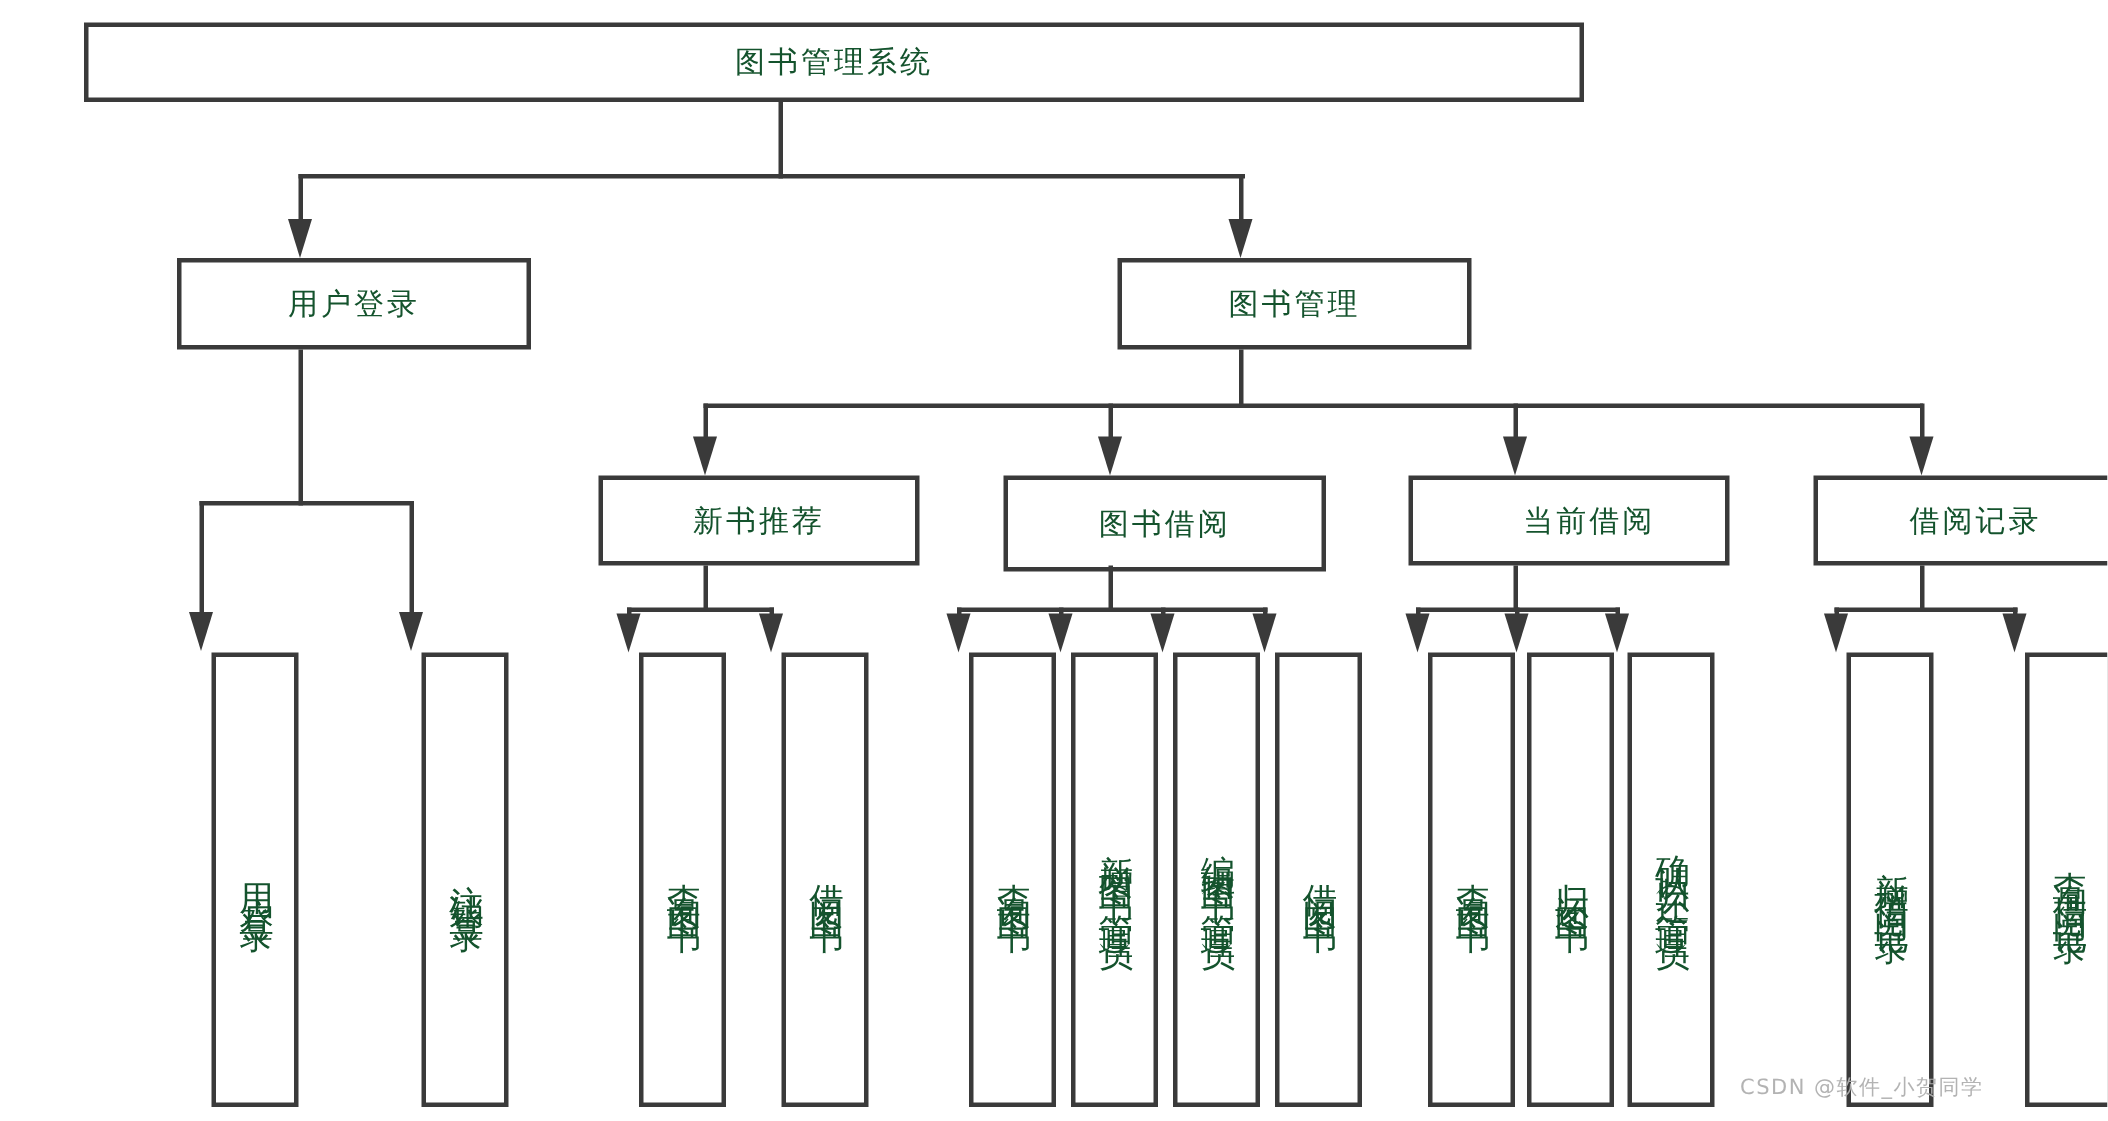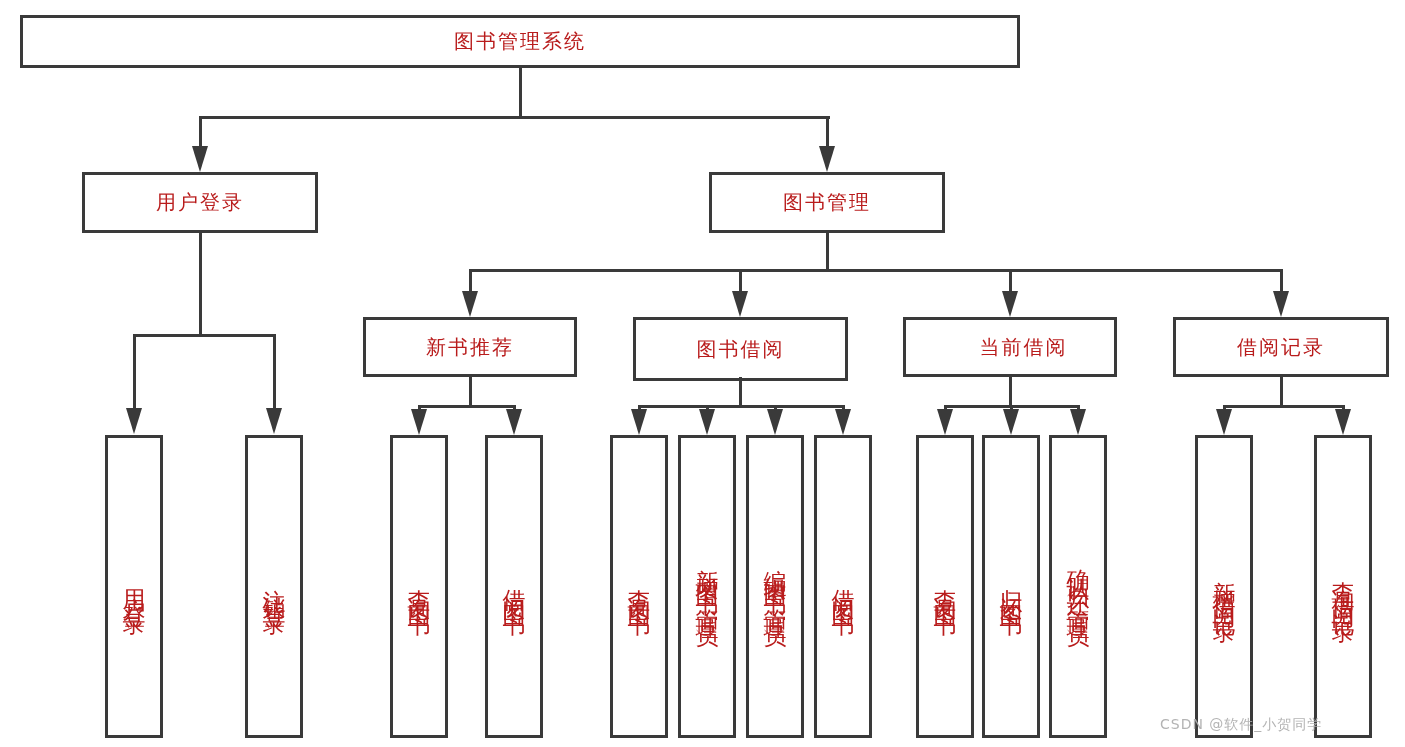--- a/index.html
+++ b/index.html
@@ -3,21 +3,21 @@
 <meta charset="utf-8">
 <style>
   html,body{margin:0;padding:0;background:#ffffff;}
   .canvas{
     position:relative;width:1405px;height:747px;background:#ffffff;
     font-family:"DejaVu Sans","Liberation Sans",sans-serif;overflow:hidden;
   }
   .box{
     position:absolute;box-sizing:border-box;border:3px solid #3a3a3a;background:#ffffff;
     display:flex;align-items:center;justify-content:center;
-    color:#b91c1c;font-size:20px;letter-spacing:2px;white-space:nowrap;
+    color:#14532d;font-size:20px;letter-spacing:2px;white-space:nowrap;margin-left:36px;
   }
   .leaf{
     writing-mode:vertical-rl;text-orientation:mixed;
     font-size:23px;letter-spacing:8px;line-height:1;white-space:normal;
   }
   .hline,.vline{position:absolute;background:#3a3a3a;}
   .hline{height:3px;}
   .vline{width:3px;}
   .arrow{
     position:absolute;width:0;height:0;

